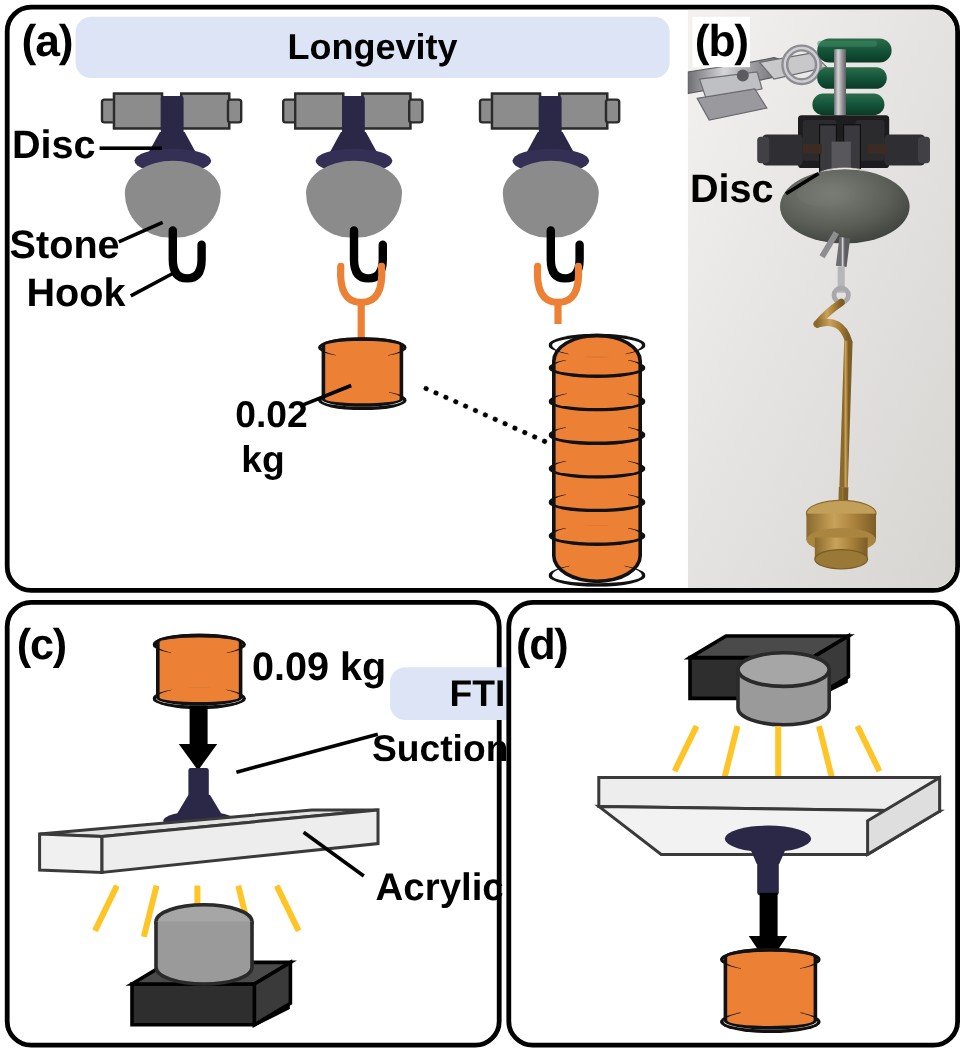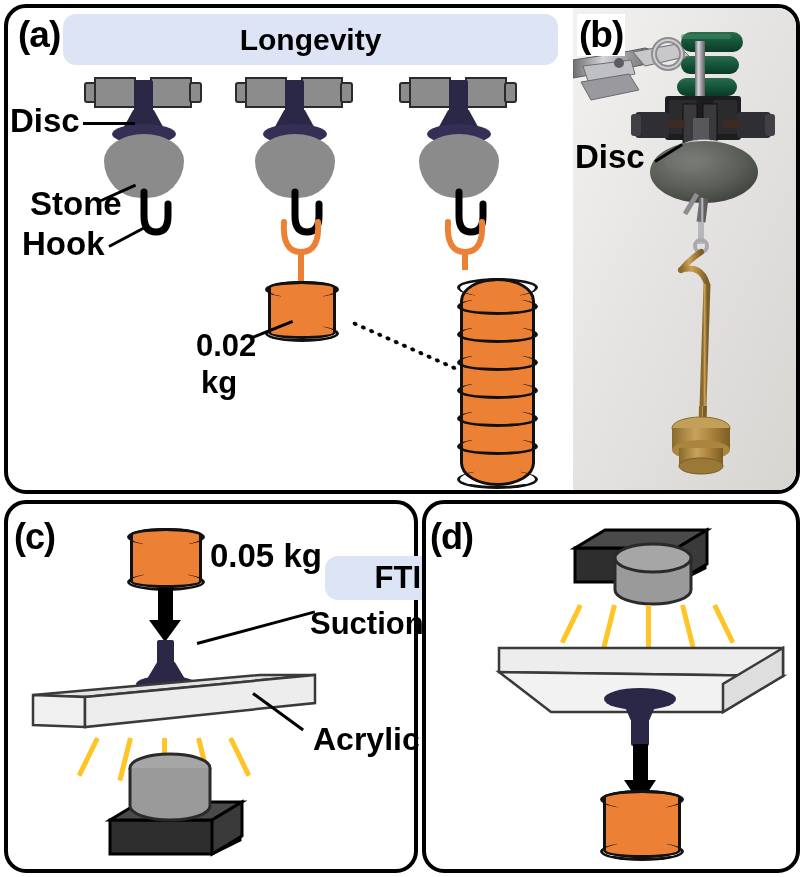--- a/index.html
+++ b/index.html
@@ -146,21 +146,21 @@
     <div class="seg" style="top:76px;height:14px;border-radius:50%;border:3px solid #111;border-top:none;"></div>
     <div class="seg" style="top:104px;height:14px;border-radius:50%;border:3px solid #111;border-top:none;"></div>
     <div class="seg" style="top:132px;height:14px;border-radius:50%;border:3px solid #111;border-top:none;"></div>
     <div class="seg" style="top:160px;height:14px;border-radius:50%;border:3px solid #111;border-top:none;"></div>
     <div class="seg" style="top:192px;height:16px;border-radius:50%;border:3px solid #111;border-top:none;"></div>
   </div>
 
   <div class="anno" style="left:10px;top:104px;font-size:33px;">Disc</div>
   <div class="leader" style="left:83px;top:122px;width:52px;"></div>
 
-  <div class="anno" style="left:8px;top:187px;font-size:33px;margin-left:22px;">Stone</div>
+  <div class="anno" style="left:8px;top:187px;font-size:33px;">Stone</div>
   <div class="leader" style="left:99px;top:200px;width:40px;transform:rotate(-24deg);"></div>
 
   <div class="anno" style="left:22px;top:227px;font-size:33px;">Hook</div>
   <div class="leader" style="left:109px;top:245px;width:40px;transform:rotate(-28deg);"></div>
 
   <div id="photo-b">
     <svg width="223" height="482" viewBox="0 0 223 482">
       <defs>
         <linearGradient id="bgGrad" x1="0" y1="0" x2="1" y2="1">
           <stop offset="0%" stop-color="#f3f2f0"></stop>
@@ -255,21 +255,21 @@
   <div class="leader" style="left:655px;top:160px;width:32px;transform:rotate(-32deg);z-index:31;"></div>
 
   <div id="panel-c" class="panel-box"></div>
   <div id="label-c" class="panel-label">(c)</div>
 
   <div class="weight" style="left:130px;top:528px;width:72px;height:60px;">
     <div class="body"></div>
     <div class="topell" style="top:0;height:15px;border-radius:50%;border:3px solid #111;border-bottom:none;"></div>
     <div class="seg" style="top:45px;height:15px;border-radius:50%;border:3px solid #111;border-top:none;"></div>
   </div>
-  <div class="anno" style="left:210px;top:539px;font-size:33px;">0.05 kg</div>
+  <div class="anno" style="left:210px;top:539px;font-size:33px;">0.09 kg</div>
 
   <div class="arrow-line" style="left:158px;top:588px;width:15px;height:34px;"></div>
   <div class="arrow-head" style="left:149px;top:620px;border-left:16px solid transparent;border-right:16px solid transparent;border-top:22px solid #000;"></div>
 
   <div class="stem" style="left:157px;top:640px;width:17px;height:30px;background:#2a2747;"></div>
   <div class="disc-flare" style="left:144px;top:662px;width:44px;height:22px;background:#2a2747;clip-path:polygon(30% 0,70% 0,100% 100%,0% 100%);"></div>
   <div class="disc-rim" style="left:136px;top:676px;width:60px;height:16px;background:#2a2747;"></div>
 
   <svg style="position:absolute;left:25px;top:645px;width:300px;height:120px;overflow:visible">
     <polygon points="8,50 235,30 290,30 60,52" fill="#e4e4e4" stroke="#3a3a3a" stroke-width="2.5"></polygon>

